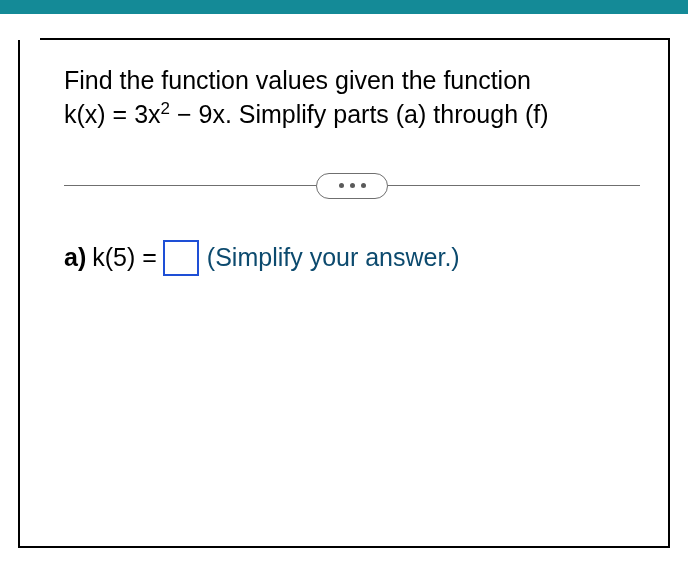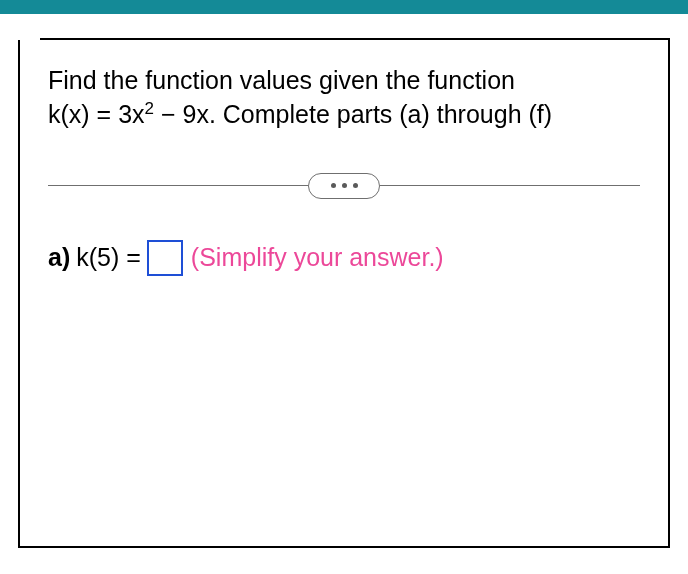--- a/index.html
+++ b/index.html
@@ -26,21 +26,21 @@
   }
   .top-notch {
     position: absolute;
     top: -2px;
     left: -2px;
     width: 22px;
     height: 2px;
     background: #fff;
   }
   .content {
-    padding: 24px 28px 0 28px;
+    padding: 24px 28px 0 44px;
   }
   .question-text {
     font-size: 25px;
     color: #000;
     line-height: 1.35;
   }
   .sup {
     font-size: 17px;
     vertical-align: super;
     line-height: 0;
@@ -95,35 +95,35 @@
     height: 36px;
     border: 2px solid #1e4fd6;
     margin: 0 8px 0 6px;
     vertical-align: middle;
     background: #fff;
     padding: 0;
     text-align: center;
     font-size: 20px;
   }
   .hint {
-    color: #ec4899;
+    color: #0c4a6e;
   }
 </style>
 </head>
 <body>
 
 <div class="top-bar"></div>
 
 <div class="card">
   <div class="top-notch"></div>
 
   <div class="content">
     <div class="question-text">
       <span>Find the function values given the function</span><br>
-      <span>k(x) = 3x</span><span class="sup">2</span><span> − 9x. Complete parts (a) through (f)</span><br>
+      <span>k(x) = 3x</span><span class="sup">2</span><span> − 9x. Simplify parts (a) through (f)</span><br>
     </div>
 
     <div class="divider-wrap">
       <div class="divider-line"></div>
       <div class="ellipsis-pill">
         <span class="dot"></span>
         <span class="dot"></span>
         <span class="dot"></span>
       </div>
       <div class="divider-line"></div>

